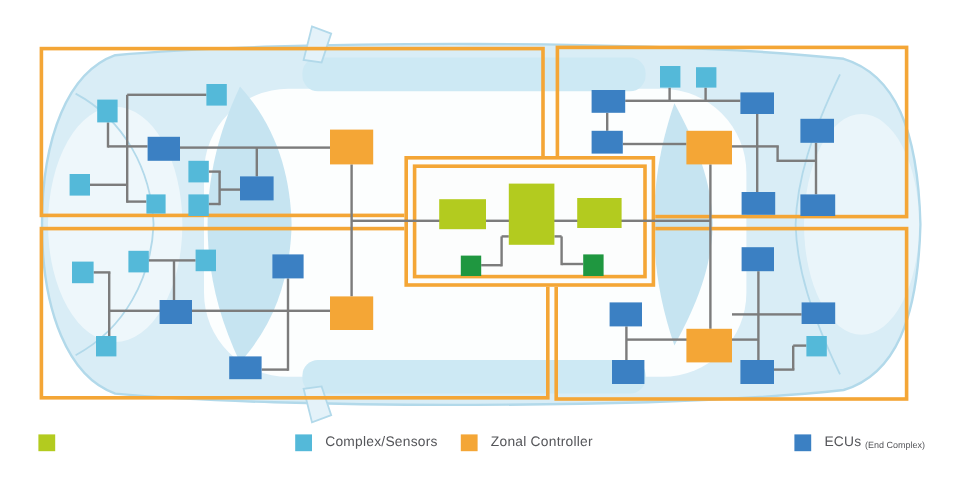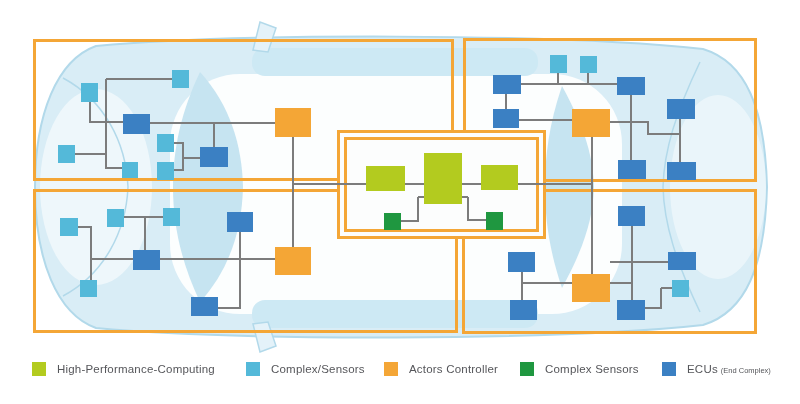--- a/index.html
+++ b/index.html
@@ -127,33 +127,28 @@
       <div class="node" style="left: 366px; top: 166px; width: 39px; height: 25px; background: rgb(179, 203, 31);"></div>
       <div class="node" style="left: 424px; top: 153px; width: 38px; height: 51px; background: rgb(179, 203, 31);"></div>
       <div class="node" style="left: 481px; top: 165px; width: 37px; height: 25px; background: rgb(179, 203, 31);"></div>
       <div class="node" style="left: 384px; top: 213px; width: 17px; height: 17px; background: rgb(31, 151, 64);"></div>
       <div class="node" style="left: 486px; top: 212px; width: 17px; height: 18px; background: rgb(31, 151, 64);"></div>
     </div>
 
   <div class="legend">
     <div class="legend-item" style="left:32px">
       <span class="swatch" style="background: rgb(179, 203, 31);"></span>
-      <span class="legend-label">High-Performance-Computing</span>
     </div>
     <div class="legend-item" style="left:246px">
       <span class="swatch" style="background: rgb(84, 185, 217);"></span>
       <span class="legend-label">Complex/Sensors</span>
     </div>
     <div class="legend-item" style="left:384px">
       <span class="swatch" style="background: rgb(244, 166, 54);"></span>
-      <span class="legend-label">Actors Controller</span>
-    </div>
-    <div class="legend-item" style="left:520px">
-      <span class="swatch" style="background: rgb(31, 151, 64);"></span>
-      <span class="legend-label">Complex Sensors</span>
+      <span class="legend-label">Zonal Controller</span>
     </div>
     <div class="legend-item" style="left:662px">
       <span class="swatch" style="background: rgb(59, 128, 195);"></span>
       <span class="legend-label">ECUs</span>
       <span class="legend-sub">(End Complex)</span>
     </div>
   </div>
 </div>
 
 </body></html>

